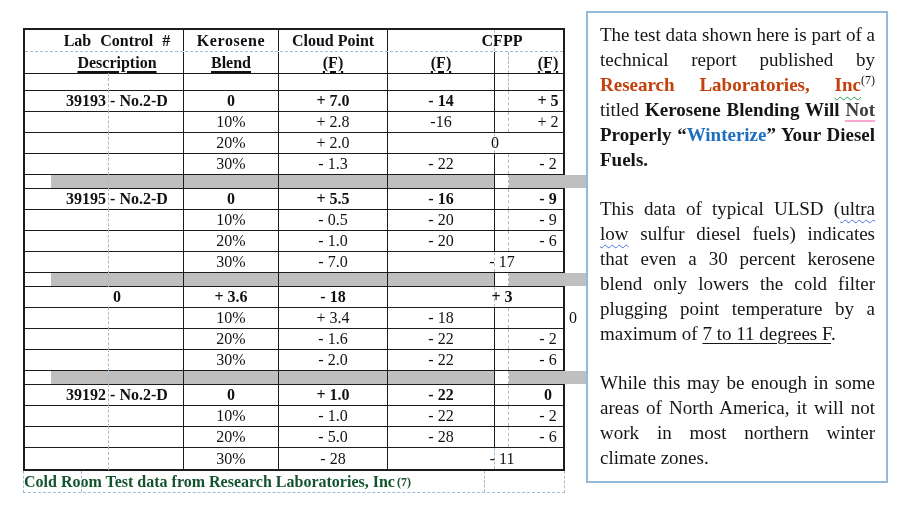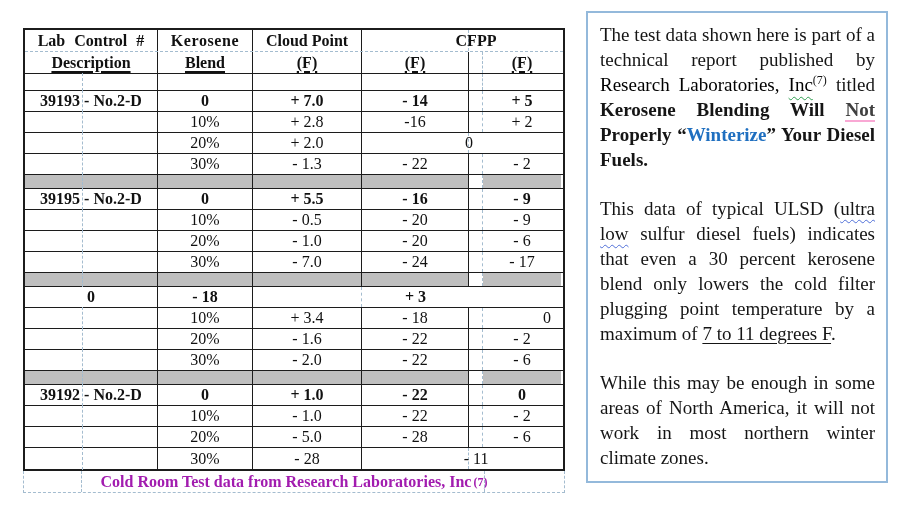--- a/index.html
+++ b/index.html
@@ -3,21 +3,21 @@
 <meta charset="utf-8">
 <style>
   * { margin:0; padding:0; box-sizing:border-box; }
   html,body { width:900px; height:519px; background:#ffffff; overflow:hidden;
               font-family:"Liberation Serif", serif; }
   .stage { position:relative; width:900px; height:519px; background:#fff; }
 
   
   .tblwrap { position:absolute; left:23px; top:28px; width:542px; }
   .solidpart { border:2px solid #1c1c1c; }
-  .row { display:grid; grid-template-columns:133px 95px 109px 107px 14px 78px; }
+  .row { display:grid; grid-template-columns:133px 95px 109px 107px 14px 78px;padding-left:26px; }
   .cell { position:relative; display:flex; align-items:center; justify-content:center;
           font-size:16px; color:#111; white-space:nowrap; overflow:visible; }
   .c-desc,.c-blend,.c-cloud,.c-pour { border-right:1.5px solid #1c1c1c; }
   .c-spacer { border-right:1px dashed #a4bccf; }
   .row { border-bottom:1.5px solid #1c1c1c; }
   .row.h1 { border-bottom:1px dashed #a4bccf; }
   .row.last { border-bottom:none; }
   .row.h1,.row.h2 { height:22px; font-weight:bold; }
   .row.h1 .cell,.row.h2 .cell { font-weight:bold; }
   .row.empty { height:17px; }
@@ -27,37 +27,37 @@
   .row.gray .cell { background:#bfbfbf; }
   .row.gray .c-spacer { background:#ffffff; }
   .grid .c-desc::after { content:""; position:absolute; left:57px; top:-1px; bottom:-1px;
                          border-left:1px dashed #a4bccf; }
   .hsp { word-spacing:5px; }
   .ksp { letter-spacing:0.6px; }
   .u { text-decoration:underline; text-underline-offset:3px; text-decoration-thickness:1.5px; }
   .lbl { font-weight:bold; }
   .ra { justify-content:flex-end; padding-right:10px; }
 
-  .footrow { position:relative; height:22px; display:flex; align-items:center; justify-content:center;
+  .footrow { position:relative; height:22px; display:flex; align-items:center; 
              border-left:1px dashed #a4bccf; border-right:1px dashed #a4bccf;
-             border-bottom:1px dashed #a4bccf; font-weight:bold; font-size:16px; color:#a21caf; }
+             border-bottom:1px dashed #a4bccf; font-weight:bold; font-size:16px; color:#14532d; }
   .footrow::before { content:""; position:absolute; left:57px; top:0; bottom:0;
                      border-left:1px dashed #a4bccf; }
   .footrow::after  { content:""; position:absolute; left:460px; top:0; bottom:0;
                      border-left:1px dashed #a4bccf; }
   .footrow sup { font-weight:bold; font-size:12px; line-height:0; vertical-align:6px; margin-left:2px; }
 
   
   .panel { position:absolute; left:586px; top:11px; width:302px; height:472px;
            border:2px solid #94b9db; padding:9px 11px 6px 12px; background:#fff; }
   .panel p { font-size:19px; line-height:25px; color:#151515; text-align:justify;
              margin:0 0 24px 0; }
   .panel p.lastp { margin-bottom:0; }
   .b { font-weight:bold; }
-  .purple { color:#000000; font-weight:normal; }
+  .purple { color:#c2410c; font-weight:bold; }
   .inc { text-decoration:underline; text-underline-offset:2px; }
   .inc2 { border-bottom:2px solid transparent;
           text-decoration:underline wavy #2e9e4f; text-decoration-thickness:1px;
           text-underline-offset:5px; text-decoration-skip-ink:none; }
   .redword { color:#404040; font-weight:bold; border-bottom:2px solid #f9a8d4; }
   .blueword { color:#1f6fc0; font-weight:bold; }
   .wavyblue { text-decoration:underline wavy #4f6fd8; text-decoration-thickness:1px;
               text-underline-offset:4px; text-decoration-skip-ink:none; }
   .usolid { text-decoration:underline; text-underline-offset:3px; }
   .refsup { font-size:12px; line-height:0; vertical-align:7px; }
@@ -167,35 +167,35 @@
         <div class="cell c-blend">20%</div>
         <div class="cell c-cloud">- 1.0</div>
         <div class="cell c-pour">- 20</div>
         <div class="cell c-spacer"></div>
         <div class="cell c-cfpp">- 6</div>
       </div>
       <div class="row data grid">
         <div class="cell c-desc"></div>
         <div class="cell c-blend">30%</div>
         <div class="cell c-cloud">- 7.0</div>
-        <div class="cell c-pour">- 24</div>
         <div class="cell c-spacer"></div>
         <div class="cell c-cfpp">- 17</div>
       </div>
       <div class="row gray grid">
         <div class="cell c-desc"></div>
           <div class="cell c-blend"></div>
           <div class="cell c-cloud"></div>
           <div class="cell c-pour"></div>
           <div class="cell c-spacer"></div>
           <div class="cell c-cfpp"></div>
       </div>
 
       <div class="row data frow grid">
         <div class="cell c-blend">0</div>
+        <div class="cell c-cloud">+ 3.6</div>
         <div class="cell c-pour">- 18</div>
         <div class="cell c-spacer"></div>
         <div class="cell c-cfpp">+ 3</div>
       </div>
       <div class="row data grid">
         <div class="cell c-desc"></div>
         <div class="cell c-blend">10%</div>
         <div class="cell c-cloud">+ 3.4</div>
         <div class="cell c-pour">- 18</div>
         <div class="cell c-spacer"></div>

